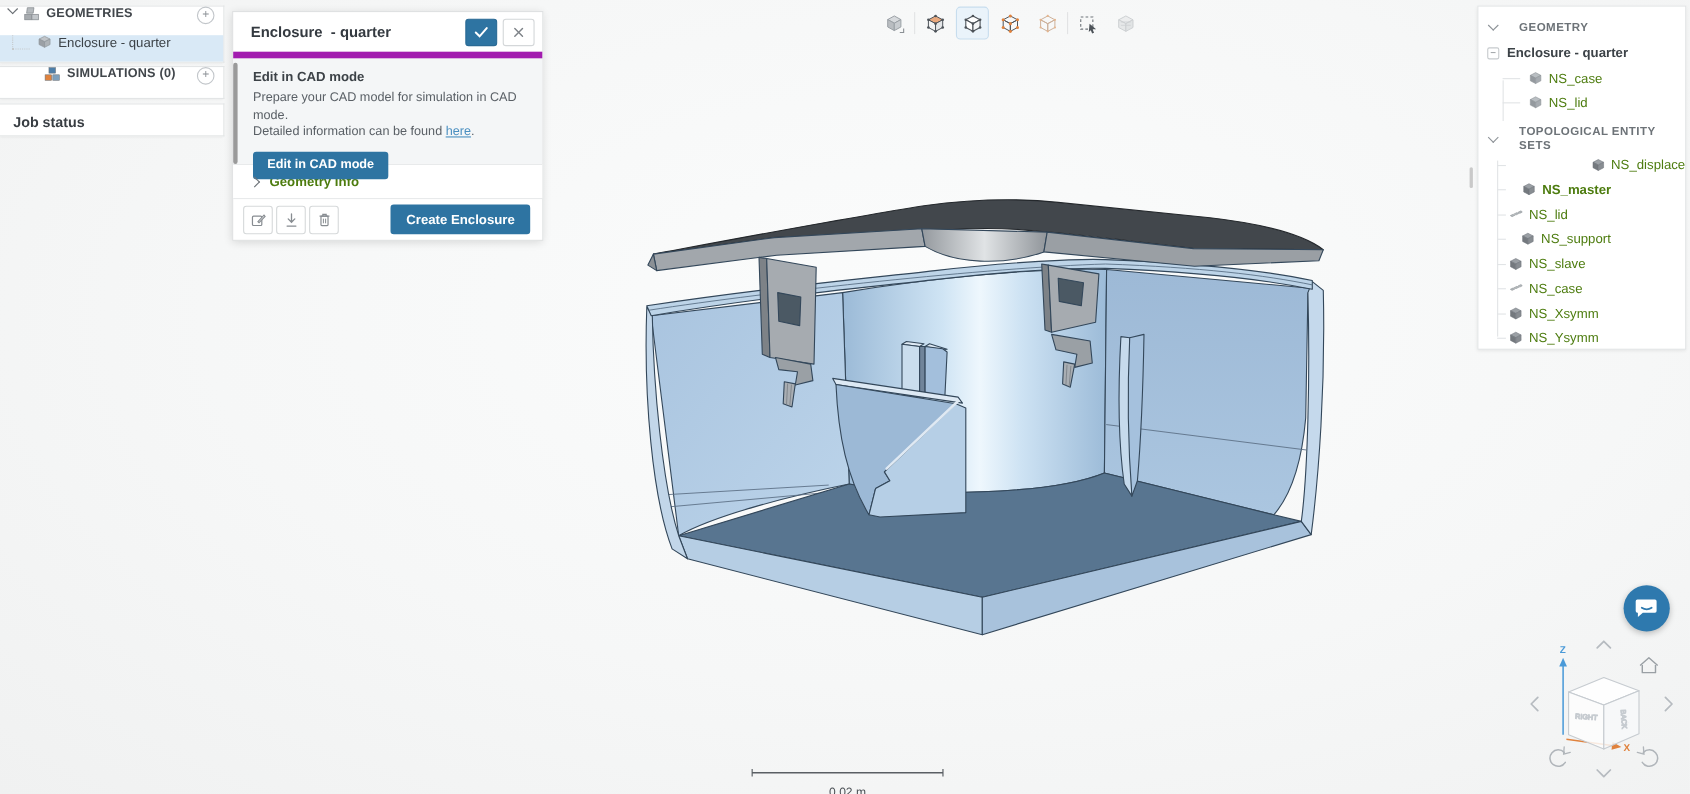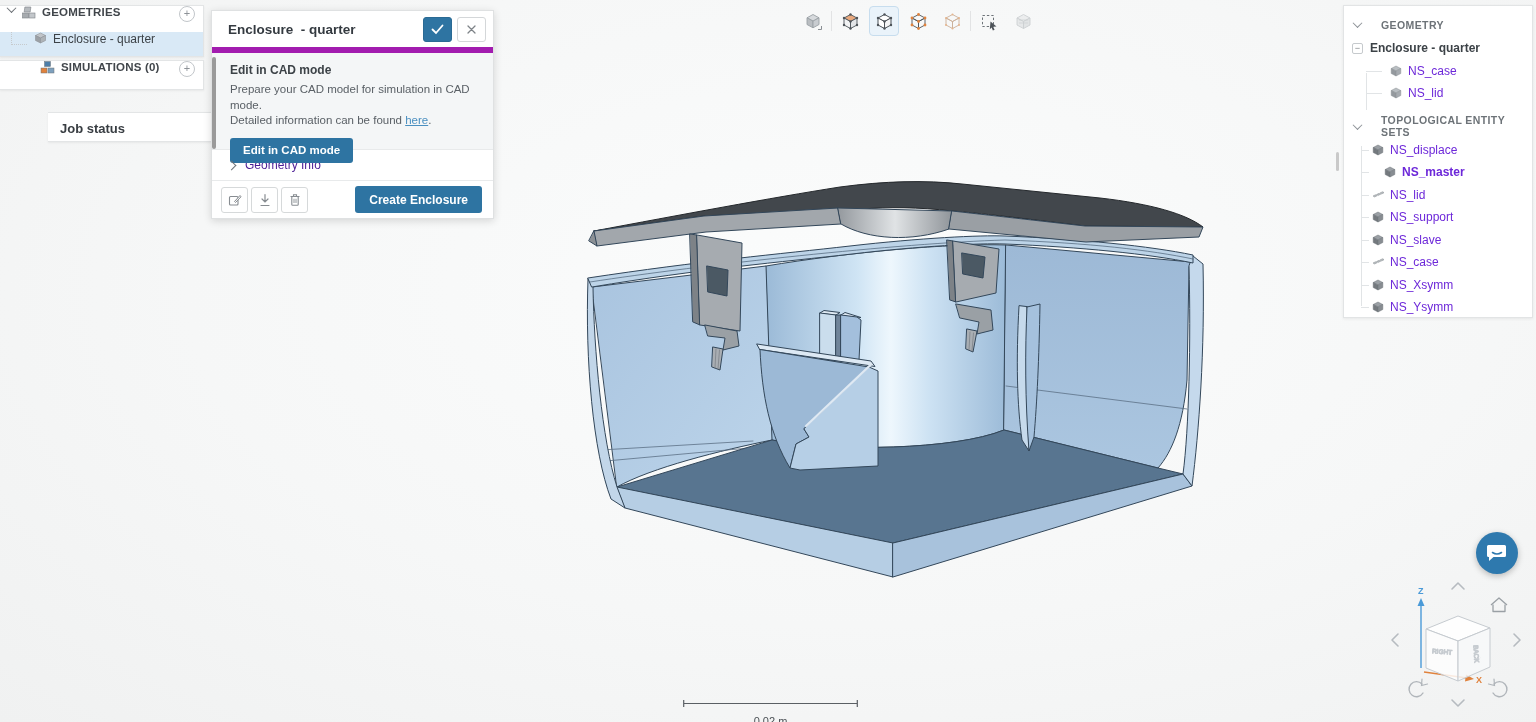--- a/index.html
+++ b/index.html
@@ -40,41 +40,41 @@
   #dp-body { position:relative; height:102px; background:#f4f6f7; border-top:6px solid #a21caf;
     padding:10px 14px 0 18px; }
   #dp-scrollthumb { position:absolute; left:0; top:4px; width:4px; height:92px; background:#9a9a9a; border-radius:2px; }
   #dp-h1 { font-size:12px; font-weight:700; color:#3c4247; margin-bottom:5px; }
   .dp-text { font-size:11.5px; color:#5a6066; line-height:15.5px; }
   .dp-link { color:#4a8fc0; }
   #dp-editbtn { margin-top:9px; height:25px; padding:0 13px; background:#2e74a2; color:#fff;
     border:none; border-radius:3px; font-size:11.5px; font-weight:700; font-family:inherit; }
   #dp-geoinfo { height:31px; display:flex; align-items:center; padding:0 16px; gap:10px;
     border-top:1px solid #e8eaeb; background:#fff; }
-  #dp-geoinfo .lbl { font-size:12px; font-weight:400; color:#4c1d95; }
+  #dp-geoinfo .lbl { font-size:12px; font-weight:700; color:#4d7c0f; }
   #dp-footer { height:38px; border-top:1px solid #e8eaeb; display:flex; align-items:center; padding:0 11px 0 9px; }
   .dp-icobtn { width:27px; height:26px; border:1px solid #d6d9da; border-radius:3px; background:#fff;
     display:flex; align-items:center; justify-content:center; margin-right:3px; }
   #dp-create { margin-left:auto; height:27px; padding:0 14px; background:#2e74a2; color:#fff;
     border:none; border-radius:3px; font-size:12px; font-weight:700; font-family:inherit; }
 
   
   #toolbar { position:absolute; left:796px; top:4px; height:34px; display:flex; align-items:center; }
   .tb-slot { width:34px; height:34px; display:flex; align-items:center; justify-content:center; position:relative; }
   .tb-active { width:30px; height:30px; background:#eaf3fa; border:1px solid #c7ddee; border-radius:4px;
     display:flex; align-items:center; justify-content:center; }
   .tb-sep { width:1px; height:20px; background:#e2e3e4; margin:0 1px; }
 
   
   #right-panel { position:absolute; left:1343px; top:5px; width:190px; height:313px; background:#fff;
     border:1px solid #e2e4e5; box-shadow:0 1px 3px rgba(0,0,0,.07); padding-top:6px; }
   .rp-header { display:flex; align-items:center; height:25px; padding:0 10px; gap:20px; }
   .rp-header .lbl { font-size:10.5px; font-weight:700; color:#6d7378; letter-spacing:.4px; }
   .rp-row { display:flex; align-items:center; height:22.5px; position:relative; }
-  .rp-row .lbl { font-size:12px; color:#6d28d9; margin-left:6px; }
+  .rp-row .lbl { font-size:12px; color:#4d7c0f; margin-left:6px; }
   .minus-box { width:11px; height:11px; border:1px solid #c6cacd; border-radius:2px; color:#7b8085;
     font-size:9px; line-height:9px; text-align:center; margin-left:8px; background:#fff; }
   #rp-root-lbl { font-size:12px; font-weight:600; color:#3c4247; margin-left:7px; }
   .rp-gap { height:9px; }
   .tree-line { position:absolute; background:#e1e4e6; }
   #scroll-hint { position:absolute; left:1336px; top:152px; width:3px; height:19px; background:#c9c9c9; border-radius:2px; }
 
   
   #chat-btn { position:absolute; left:1476px; top:532px; width:42px; height:42px; border-radius:50%;
     background:#2e79ae; box-shadow:0 2px 6px rgba(0,0,0,.25); display:flex; align-items:center; justify-content:center; }
@@ -210,21 +210,21 @@
         <rect x="4.5" y="0.5" width="6" height="5" fill="#4d7ea8"></rect>
         <rect x="1" y="7" width="6" height="5" fill="#e0823d"></rect>
         <rect x="8" y="7" width="6" height="5" fill="#7da0bd"></rect>
       </g>
     </svg>
     <span class="lbl">SIMULATIONS (0)</span>
     <span class="plus-btn">+</span>
   </div>
 </div>
 
-<div class="side-box" style="top:112px; height:30px;margin-left:48px;">
+<div class="side-box" style="top:94px; height:30px;">
   <div id="job-status">Job status</div>
 </div>
 
 <div id="detail-panel">
   <div id="dp-header">
     <span id="dp-title">Enclosure  - quarter</span>
     <div class="dp-hbtn" id="dp-apply">
       <svg width="13" height="11" viewBox="0 0 13 11">
         <path d="M1.5,5.5 L5,9 L11.5,1.5" fill="none" stroke="#fff" stroke-width="1.8" stroke-linecap="round"></path>
       </svg>
@@ -399,21 +399,21 @@
     </svg>
     <span class="lbl">NS_lid</span>
   </div>
   <div class="rp-gap"></div>
   <div class="rp-header">
     <span class="chev chev-down" style="border-color:#8d9297;"></span>
     <span class="lbl">TOPOLOGICAL ENTITY SETS</span>
   </div>
   <div class="tree-line" style="left:17px; top:140px; width:1px; height:160px;"></div>
   <div id="topo-list">
-      <div class="rp-row" style="padding-left: 28px;">
+      <div class="rp-row" style="padding-left: 28px; justify-content: flex-end;">
         <span class="tree-line" style="left: 17px; top: 11px; width: 8px; height: 1px;"></span>
         <svg width="12" height="12" viewBox="0 0 12 12">
           <path d="M6,1 L10.8,3.5 L6,6 L1.2,3.5 Z" fill="#9ba0a5" stroke="#6e747a" stroke-width="0.5"></path>
           <path d="M1.2,3.5 L6,6 L6,11 L1.2,8.5 Z" fill="#74797e" stroke="#6e747a" stroke-width="0.5"></path>
           <path d="M6,6 L10.8,3.5 L10.8,8.5 L6,11 Z" fill="#888d92" stroke="#6e747a" stroke-width="0.5"></path>
         </svg>
         <span class="lbl">NS_displace</span>
       </div>
       <div class="rp-row" style="padding-left: 40px; font-weight: bold;">
         <span class="tree-line" style="left: 17px; top: 11px; width: 8px; height: 1px;"></span>
@@ -426,21 +426,21 @@
       </div>
       <div class="rp-row" style="padding-left: 28px;">
         <span class="tree-line" style="left: 17px; top: 11px; width: 8px; height: 1px;"></span>
         <svg width="12" height="12" viewBox="0 0 12 12">
           <path d="M1,7 l2.6,-1.3 l1.6,1 l-2.6,1.3 Z" fill="#b4b9bd" stroke="#8d9297" stroke-width="0.5"></path>
           <path d="M4.5,5.5 l2.6,-1.3 l1.6,1 l-2.6,1.3 Z" fill="#b4b9bd" stroke="#8d9297" stroke-width="0.5"></path>
           <path d="M8,4 l2.6,-1.3 l1.6,1 l-2.6,1.3 Z" fill="#b4b9bd" stroke="#8d9297" stroke-width="0.5"></path>
         </svg>
         <span class="lbl">NS_lid</span>
       </div>
-      <div class="rp-row" style="padding-left: 28px;">
+      <div class="rp-row" style="padding-left: 39px;">
         <span class="tree-line" style="left: 17px; top: 11px; width: 8px; height: 1px;"></span>
         <svg width="12" height="12" viewBox="0 0 12 12">
           <path d="M6,1 L10.8,3.5 L6,6 L1.2,3.5 Z" fill="#9ba0a5" stroke="#6e747a" stroke-width="0.5"></path>
           <path d="M1.2,3.5 L6,6 L6,11 L1.2,8.5 Z" fill="#74797e" stroke="#6e747a" stroke-width="0.5"></path>
           <path d="M6,6 L10.8,3.5 L10.8,8.5 L6,11 Z" fill="#888d92" stroke="#6e747a" stroke-width="0.5"></path>
         </svg>
         <span class="lbl">NS_support</span>
       </div>
       <div class="rp-row" style="padding-left: 28px;">
         <span class="tree-line" style="left: 17px; top: 11px; width: 8px; height: 1px;"></span>

